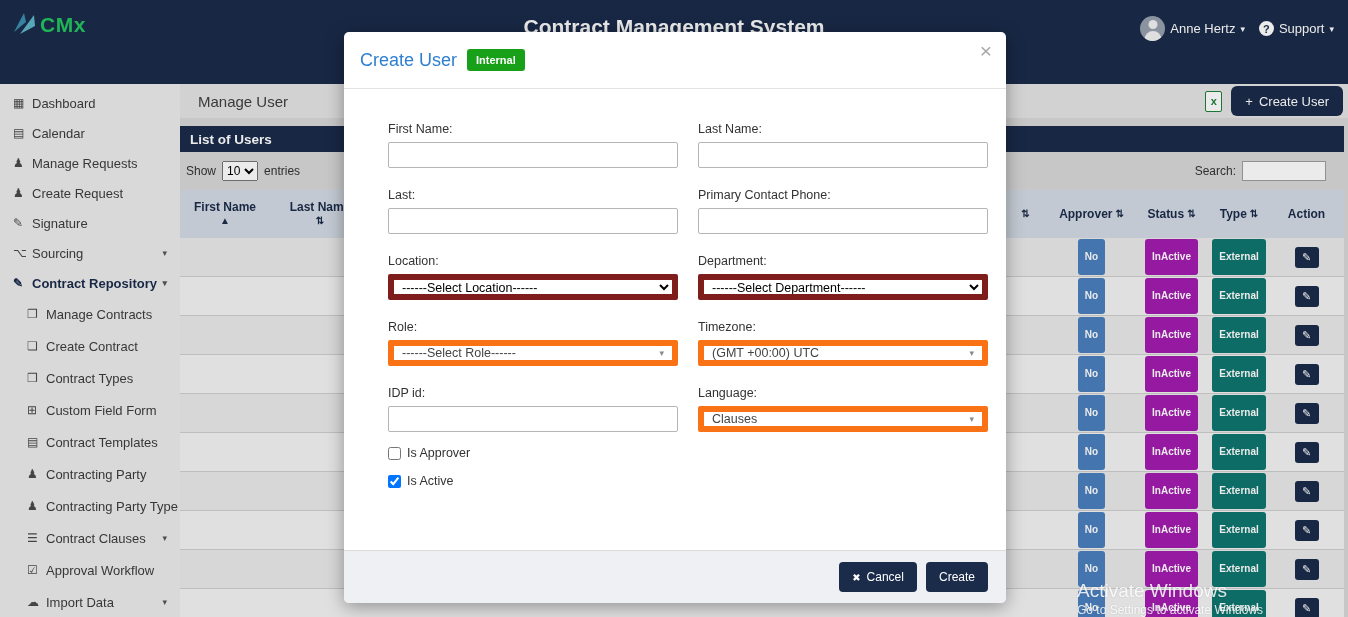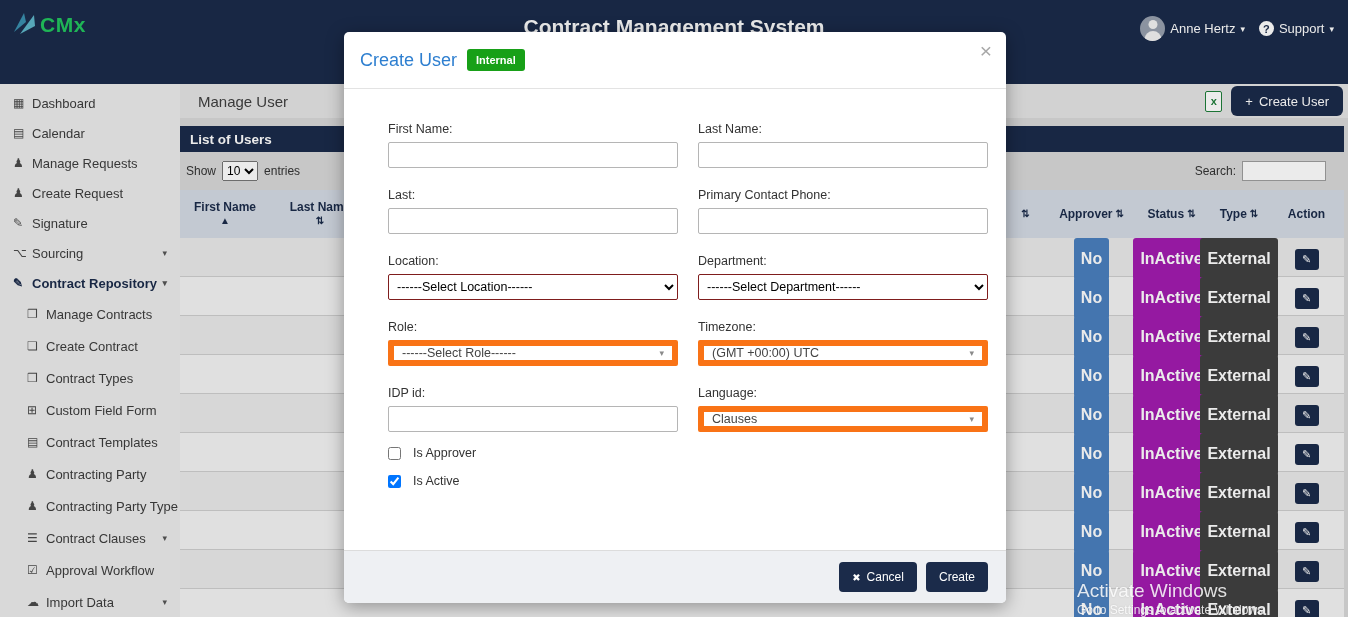--- a/index.html
+++ b/index.html
@@ -47,40 +47,40 @@
   .thead { height:48px; background:#d4dbe4; color:#1b2b4a; font-size:12px; font-weight:bold; }
   .th { display:flex; align-items:center; justify-content:center; text-align:center; cursor:pointer; line-height:1.25; padding:2px; }
   .th.stacked { flex-direction:column; }
   .sort-glyph { font-size:10px; margin-left:3px; }
   .th.stacked .sort-glyph { margin-left:0; }
   .tbody { }
   .trow { height:39px; border-bottom:1px solid #cfcfcf; }
   .trow:nth-child(odd) { background:#eaeaea; }
   .trow:nth-child(even) { background:#f4f4f4; }
   .cell { display:flex; align-items:center; justify-content:center; font-size:12px; color:#444; }
-  .badge { color:#fff; font-size:16px; font-weight:bold; border-radius:3px; padding:13px 7px; line-height:1; }
+  .badge { color:#fff; font-size:10px; font-weight:bold; border-radius:3px; padding:13px 7px; line-height:1; }
   .badge-no { background:#4a7fbe; }
   .badge-inactive { background:#a21caf; }
-  .badge-external { background:#404040; }
+  .badge-external { background:#0f766e; }
   .action-btn { width:24px; height:21px; background:#1b2b4a; border:none; border-radius:3px; color:#fff; font-size:11px; display:flex; align-items:center; justify-content:center; cursor:pointer; }
 
   
   .backdrop { position:fixed; inset:0; background:rgba(0,0,0,0.08); z-index:40; }
   .modal { position:absolute; left:344px; top:32px; width:662px; height:571px; background:#fff; border-radius:5px; box-shadow:0 4px 18px rgba(0,0,0,0.35); z-index:50; }
   .modal-header { height:57px; border-bottom:1px solid #e3e3e3; display:flex; align-items:center; padding:0 16px; gap:10px; position:relative; }
   .modal-title { color:#2e7fd0; font-size:18px; }
   .modal-badge { background:#18a018; color:#fff; font-size:11px; font-weight:bold; padding:5px 9px; border-radius:3px; }
   .modal-close { position:absolute; right:14px; top:8px; font-size:21px; color:#a7a7a7; background:none; border:none; cursor:pointer; line-height:1; font-family:inherit; }
   .modal-body { padding:33px 27px 0 44px; display:grid; grid-template-columns:290px 290px; column-gap:20px; row-gap:20px; }
   .form-group label { display:block; font-size:12.5px; color:#333; margin-bottom:6px; }
   .form-group input[type=text] { width:100%; height:26px; border:1px solid #b5b5b5; border-radius:2px; padding:0 8px; font-size:12.5px; font-family:inherit; background:#fff; }
-  .form-group select { width:100%; height:26px; border:1px solid #7f1d1d; border-radius:2px; font-size:12.5px; font-family:inherit; background:#fff; padding:0 4px; }
+  .form-group select { width:100%; height:26px; border:6px solid #7f1d1d; border-radius:2px; font-size:12.5px; font-family:inherit; background:#fff; padding:0 4px; }
   .select2 { width:100%; height:26px; border:6px solid #f97316; border-radius:2px; background:#fff; display:flex; align-items:center; justify-content:space-between; padding:0 8px; font-size:12.5px; color:#444; cursor:pointer; }
   .select2 .caret2 { color:#8a8a8a; font-size:9px; }
-  .checkbox-row { grid-column:1 / 3; display:flex; align-items:center; gap:12px; font-size:12.5px; color:#333; margin-top:-6px; }
+  .checkbox-row { grid-column:1 / 3; display:flex; align-items:center; gap:6px; font-size:12.5px; color:#333; margin-top:-6px; }
   .checkbox-row input { width:13px; height:13px; }
   .modal-footer { position:absolute; bottom:0; left:0; right:0; height:53px; background:#eef0f3; border-top:1px solid #dcdcdc; border-radius:0 0 5px 5px; display:flex; align-items:center; justify-content:flex-end; gap:9px; padding-right:18px; }
   .btn-navy { background:#1b2b4a; color:#fff; border:none; border-radius:4px; font-size:12px; padding:8px 13px; display:flex; align-items:center; gap:6px; cursor:pointer; font-family:inherit; }
   .btn-navy .btn-icon { font-size:10px; }
 
   
   .watermark { position:absolute; left:1077px; top:580px; z-index:60; color:rgba(255,255,255,0.85); text-shadow:0 0 2px rgba(0,0,0,0.15); pointer-events:none; }
   .watermark .wm1 { font-size:19px; }
   .watermark .wm2 { font-size:12px; margin-top:1px; }
 </style>

